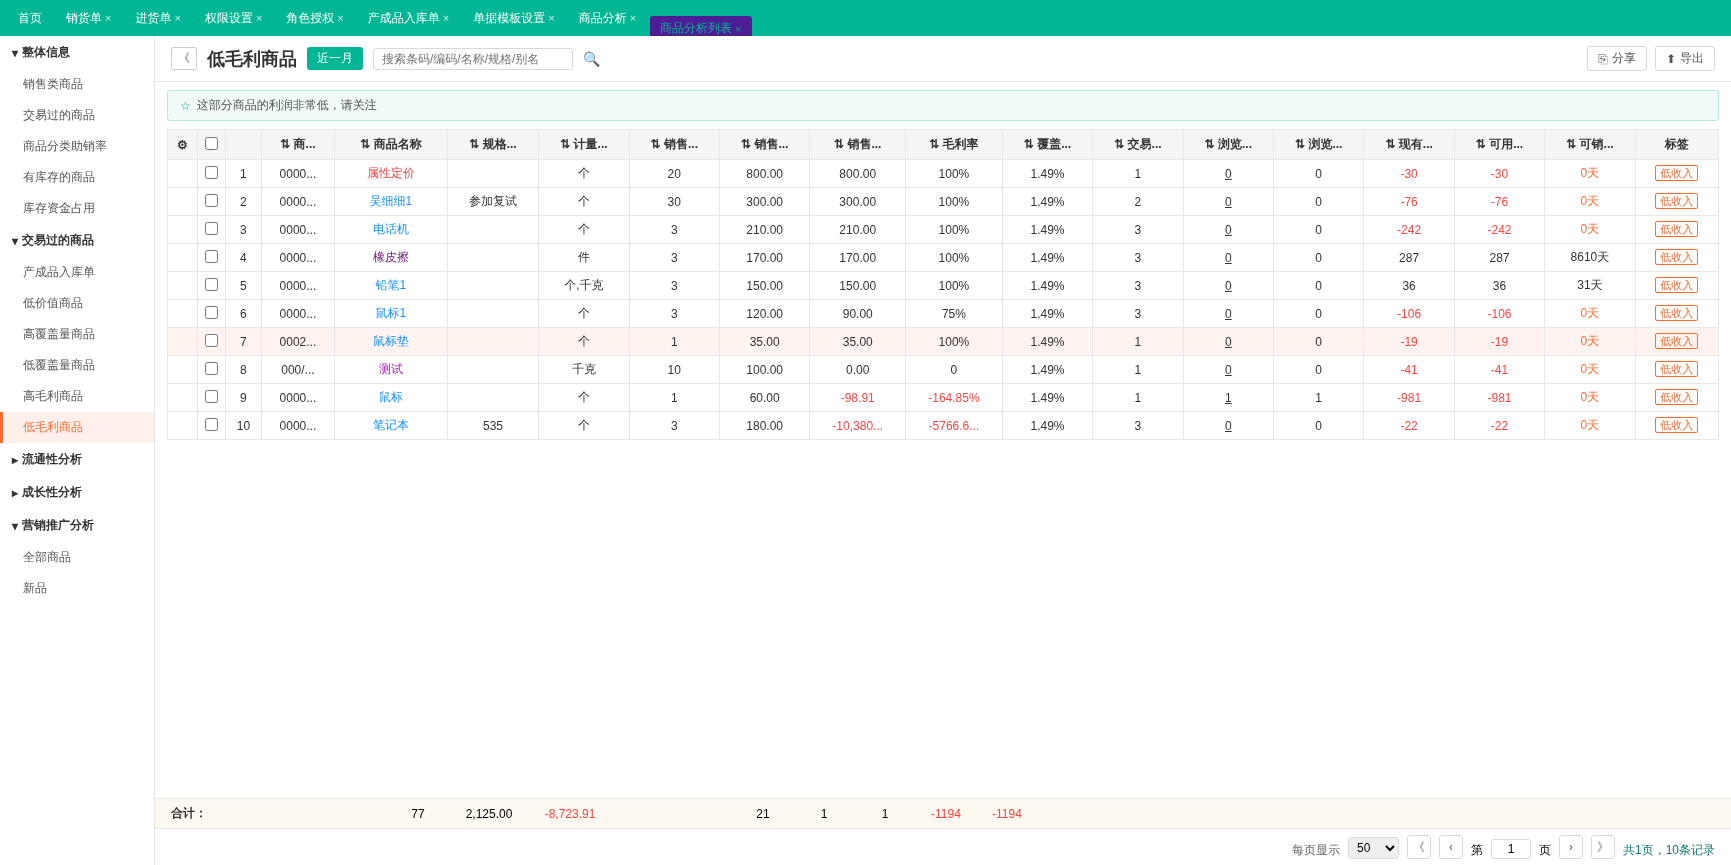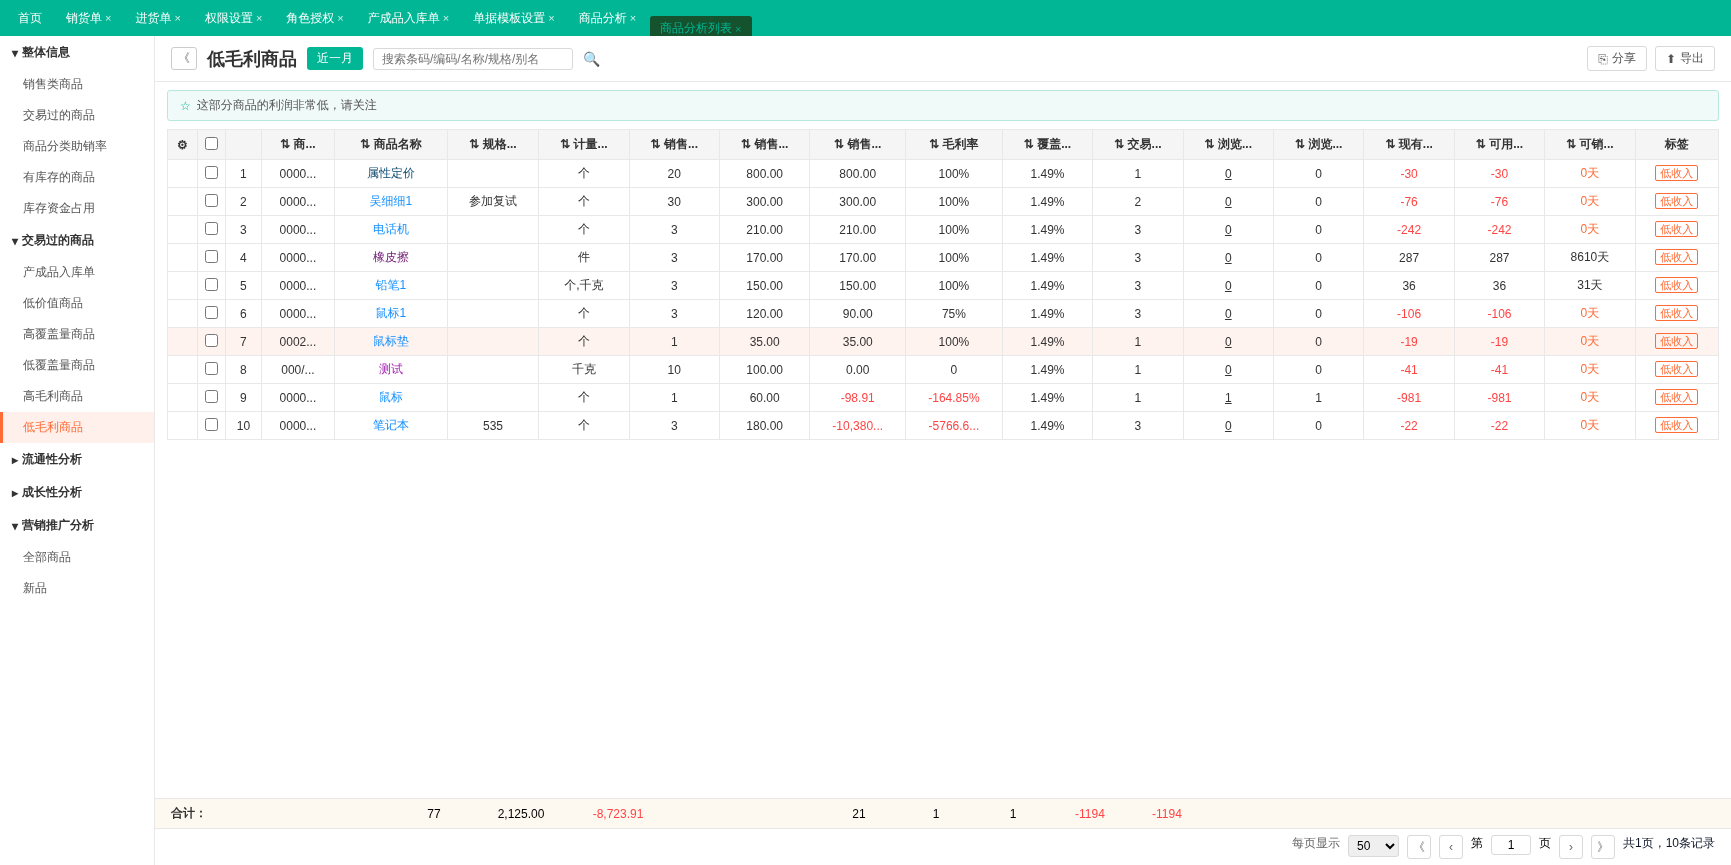--- a/index.html
+++ b/index.html
@@ -18,21 +18,21 @@
       color: #fff;
       padding: 4px 10px;
       cursor: pointer;
       border-radius: 3px;
       white-space: nowrap;
       display: flex;
       align-items: center;
       gap: 3px;
       font-size: 13px;
     }
-    .nav-item.active { background: #14532d; color: #00b694; margin-top: 21px; }
+    .nav-item.active { background: #4c1d95; color: #00b694; margin-top: 21px; }
     .nav-close { font-size: 11px; opacity: 0.8; }
 
     
     .main-layout {
       display: flex;
       height: calc(865px - 36px);
     }
 
     
     .sidebar {
@@ -180,21 +180,21 @@
       align-items: center;
     }
     .summary-label { font-weight: bold; color: #333; margin-right: 20px; }
 
     
     .pagination-bar {
       background: #fff;
       border-top: 1px solid #e8e8e8;
       padding: 6px 16px;
       display: flex;
-      align-items: flex-start;
+      align-items: flex-end;
       justify-content: flex-end;
       gap: 8px;
     }
     .per-page-label { color: #666; }
     .per-page-select {
       border: 1px solid #d9d9d9;
       border-radius: 3px;
       padding: 2px 4px;
       cursor: pointer;
     }
@@ -211,21 +211,21 @@
       color: #666;
     }
     .page-nav-btn:disabled { color: #ccc; cursor: not-allowed; }
     .page-input {
       border: 1px solid #d9d9d9;
       border-radius: 3px;
       width: 40px;
       text-align: center;
       padding: 2px;
     }
-    .page-info { color: #0f172a; }
+    .page-info { color: #0f766e; }
 
     
     ::-webkit-scrollbar { width: 6px; height: 6px; }
     ::-webkit-scrollbar-track { background: #f1f1f1; }
     ::-webkit-scrollbar-thumb { background: #c1c1c1; border-radius: 3px; }
   </style>
 </head>
 <body>
 
 <div>
@@ -418,21 +418,21 @@
                 <span>标签</span>
               </th>
             </tr>
           </thead>
           <tbody id="table-body">
           <tr>
       <td></td>
       <td><input type="checkbox" style=""></td>
       <td>1</td>
       <td style="color:#333">0000...</td>
-      <td style="color:#0c4a6e;cursor:pointer">属性定价</td>
+      <td style="color:#ef4444;cursor:pointer">属性定价</td>
       <td></td>
       <td>个</td>
       <td>20</td>
       <td>800.00</td>
       <td style="">800.00</td>
       <td style="">100%</td>
       <td>1.49%</td>
       <td>1</td>
       <td style="text-decoration:underline;cursor:pointer">0</td>
       <td>0</td>
@@ -629,21 +629,21 @@
       <td style="color:#ff4444">-22</td>
       <td style="color:#ff6b35">0天</td>
       <td><span class="tag-low">低收入</span></td>
     </tr>
             </tbody>
         </table>
       </div>
 
       <div class="footer-summary">
         <span class="summary-label">合计：</span>
-        <div style="display:flex;gap:17px;flex:1;align-items:center;">
+        <div style="display:flex;gap:1px;flex:1;align-items:center;">
           <span style="min-width:160px;display:inline-block;text-align:center;"></span>
           <span style="min-width:60px;display:inline-block;text-align:center;">77</span>
           <span style="min-width:80px;display:inline-block;text-align:center;">2,125.00</span>
           <span style="min-width:80px;display:inline-block;text-align:center;color:#ff4444;">-8,723.91</span>
           <span style="min-width:60px;display:inline-block;text-align:center;"></span>
           <span style="min-width:60px;display:inline-block;text-align:center;"></span>
           <span style="min-width:60px;display:inline-block;text-align:center;">21</span>
           <span style="min-width:60px;display:inline-block;text-align:center;">1</span>
           <span style="min-width:60px;display:inline-block;text-align:center;">1</span>
           <span style="min-width:60px;display:inline-block;text-align:center;color:#ff4444;">-1194</span>

